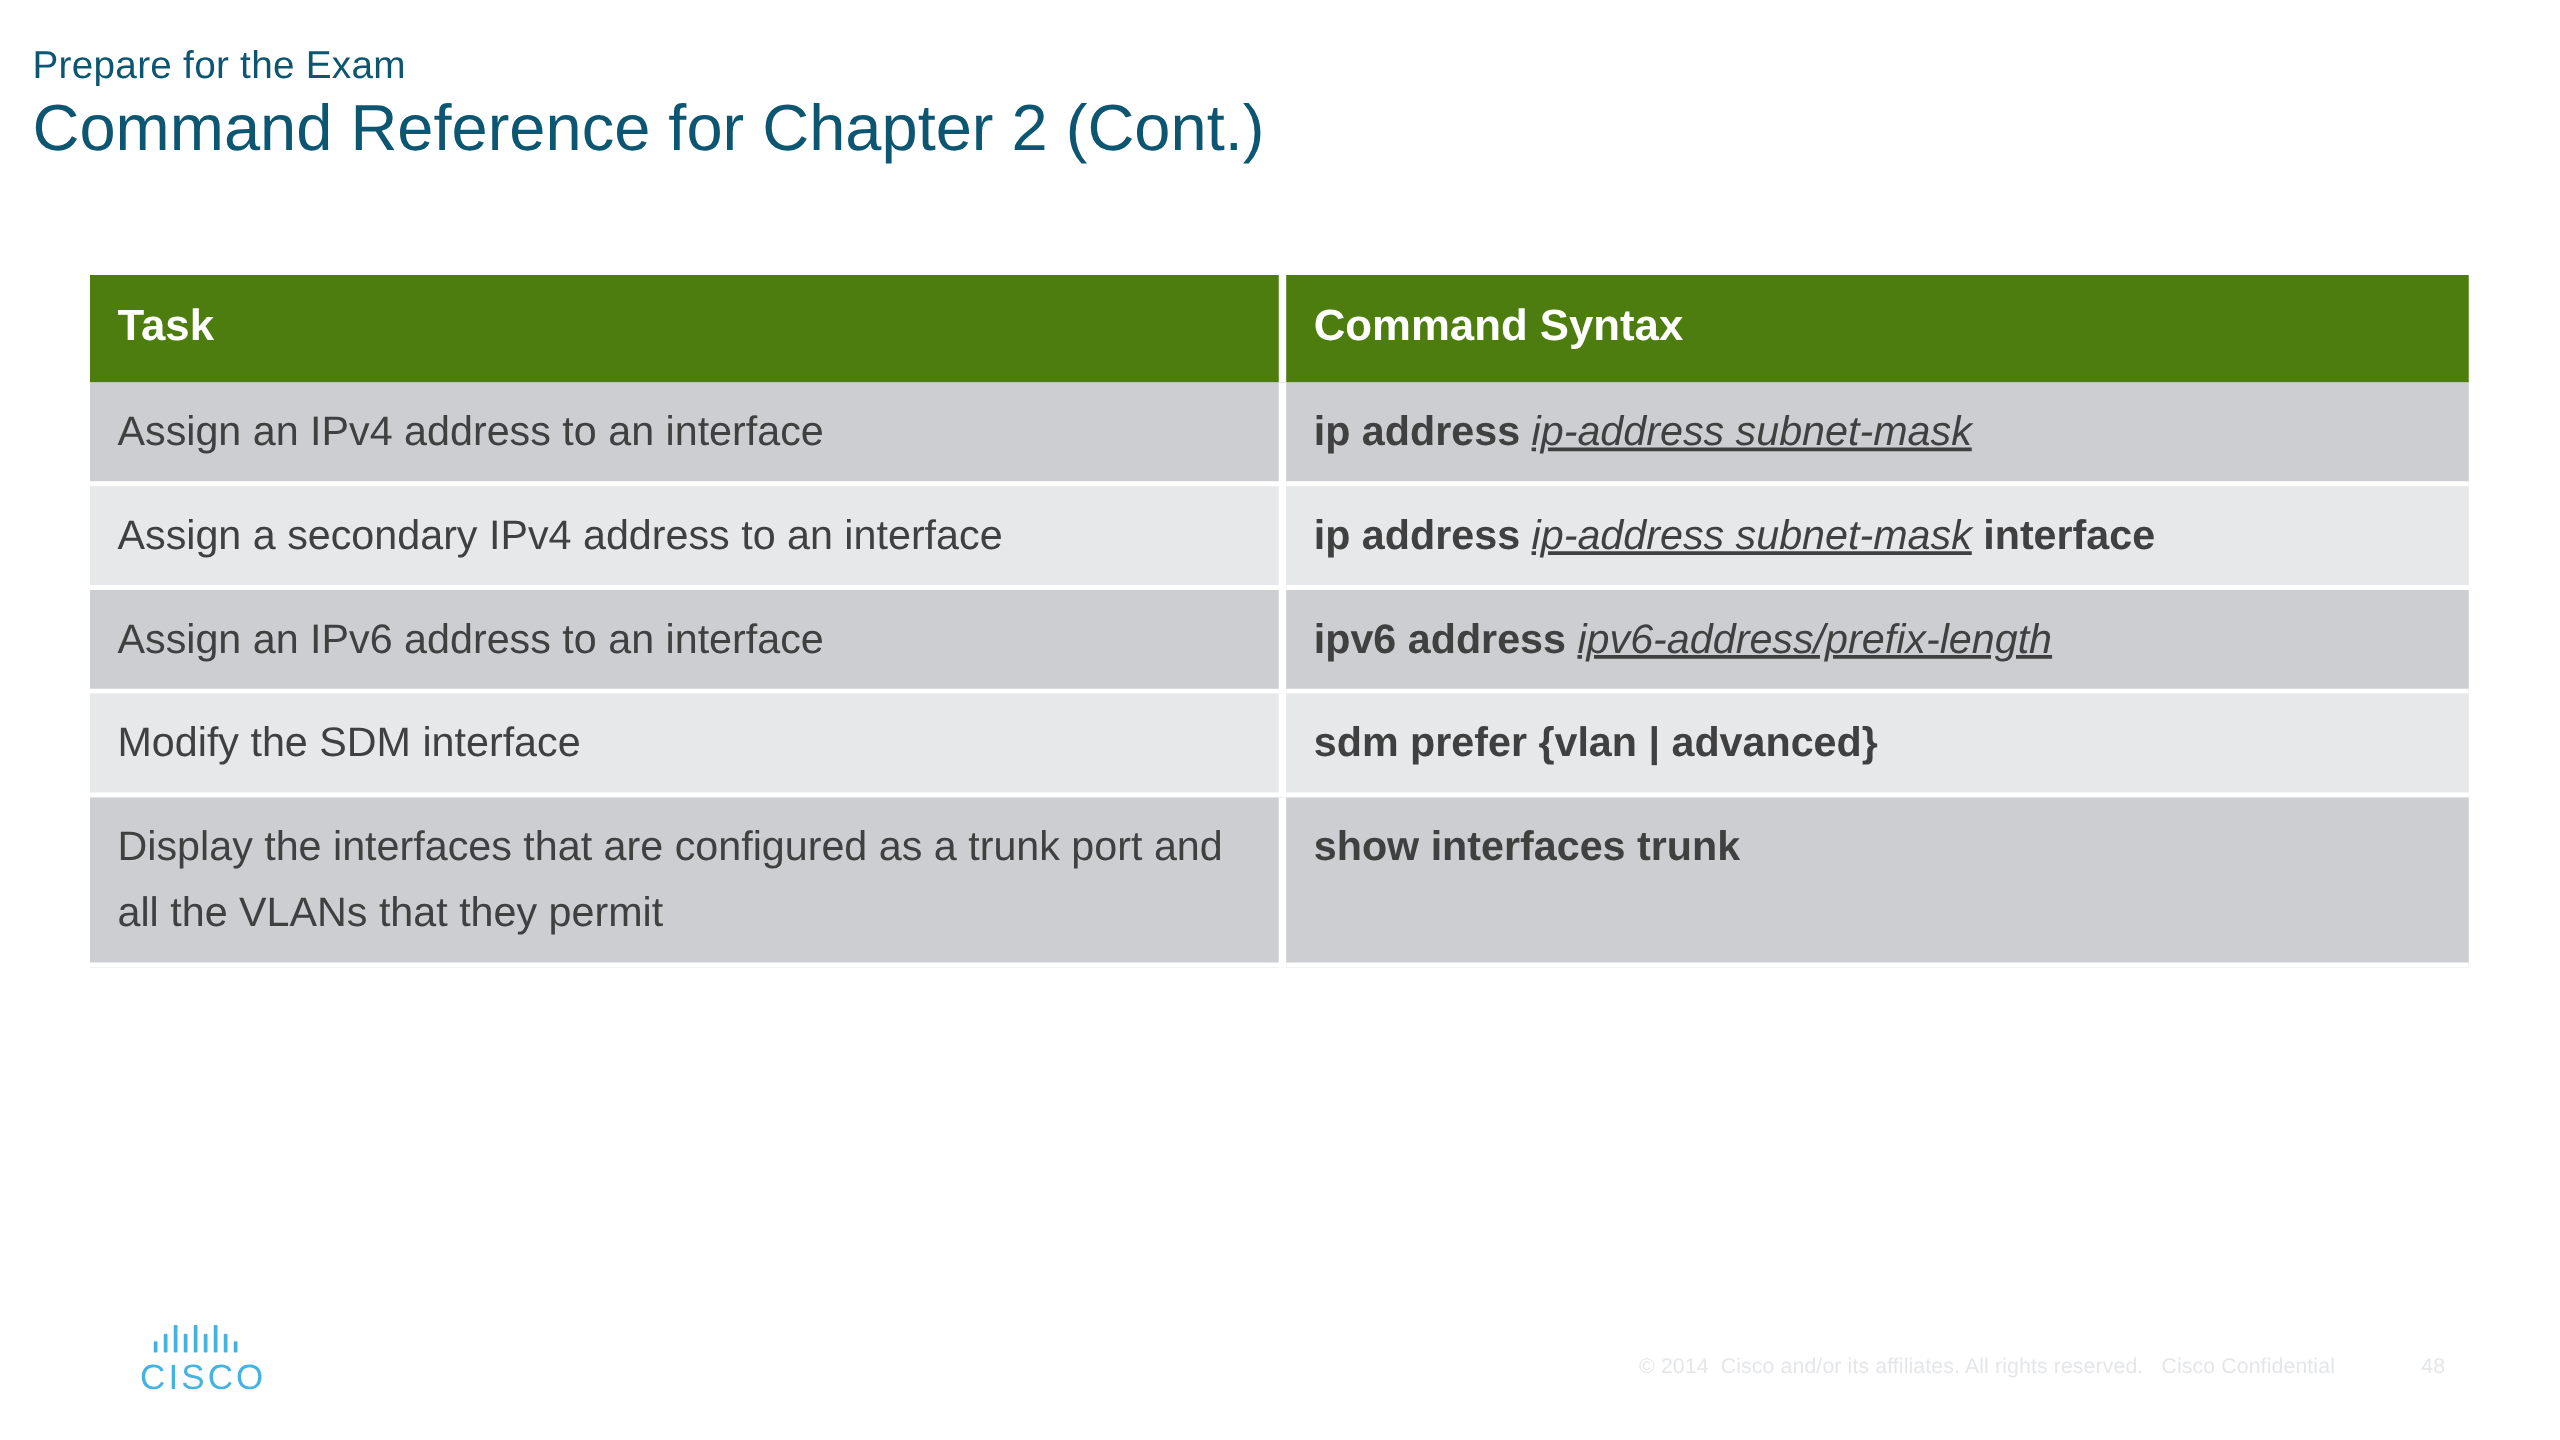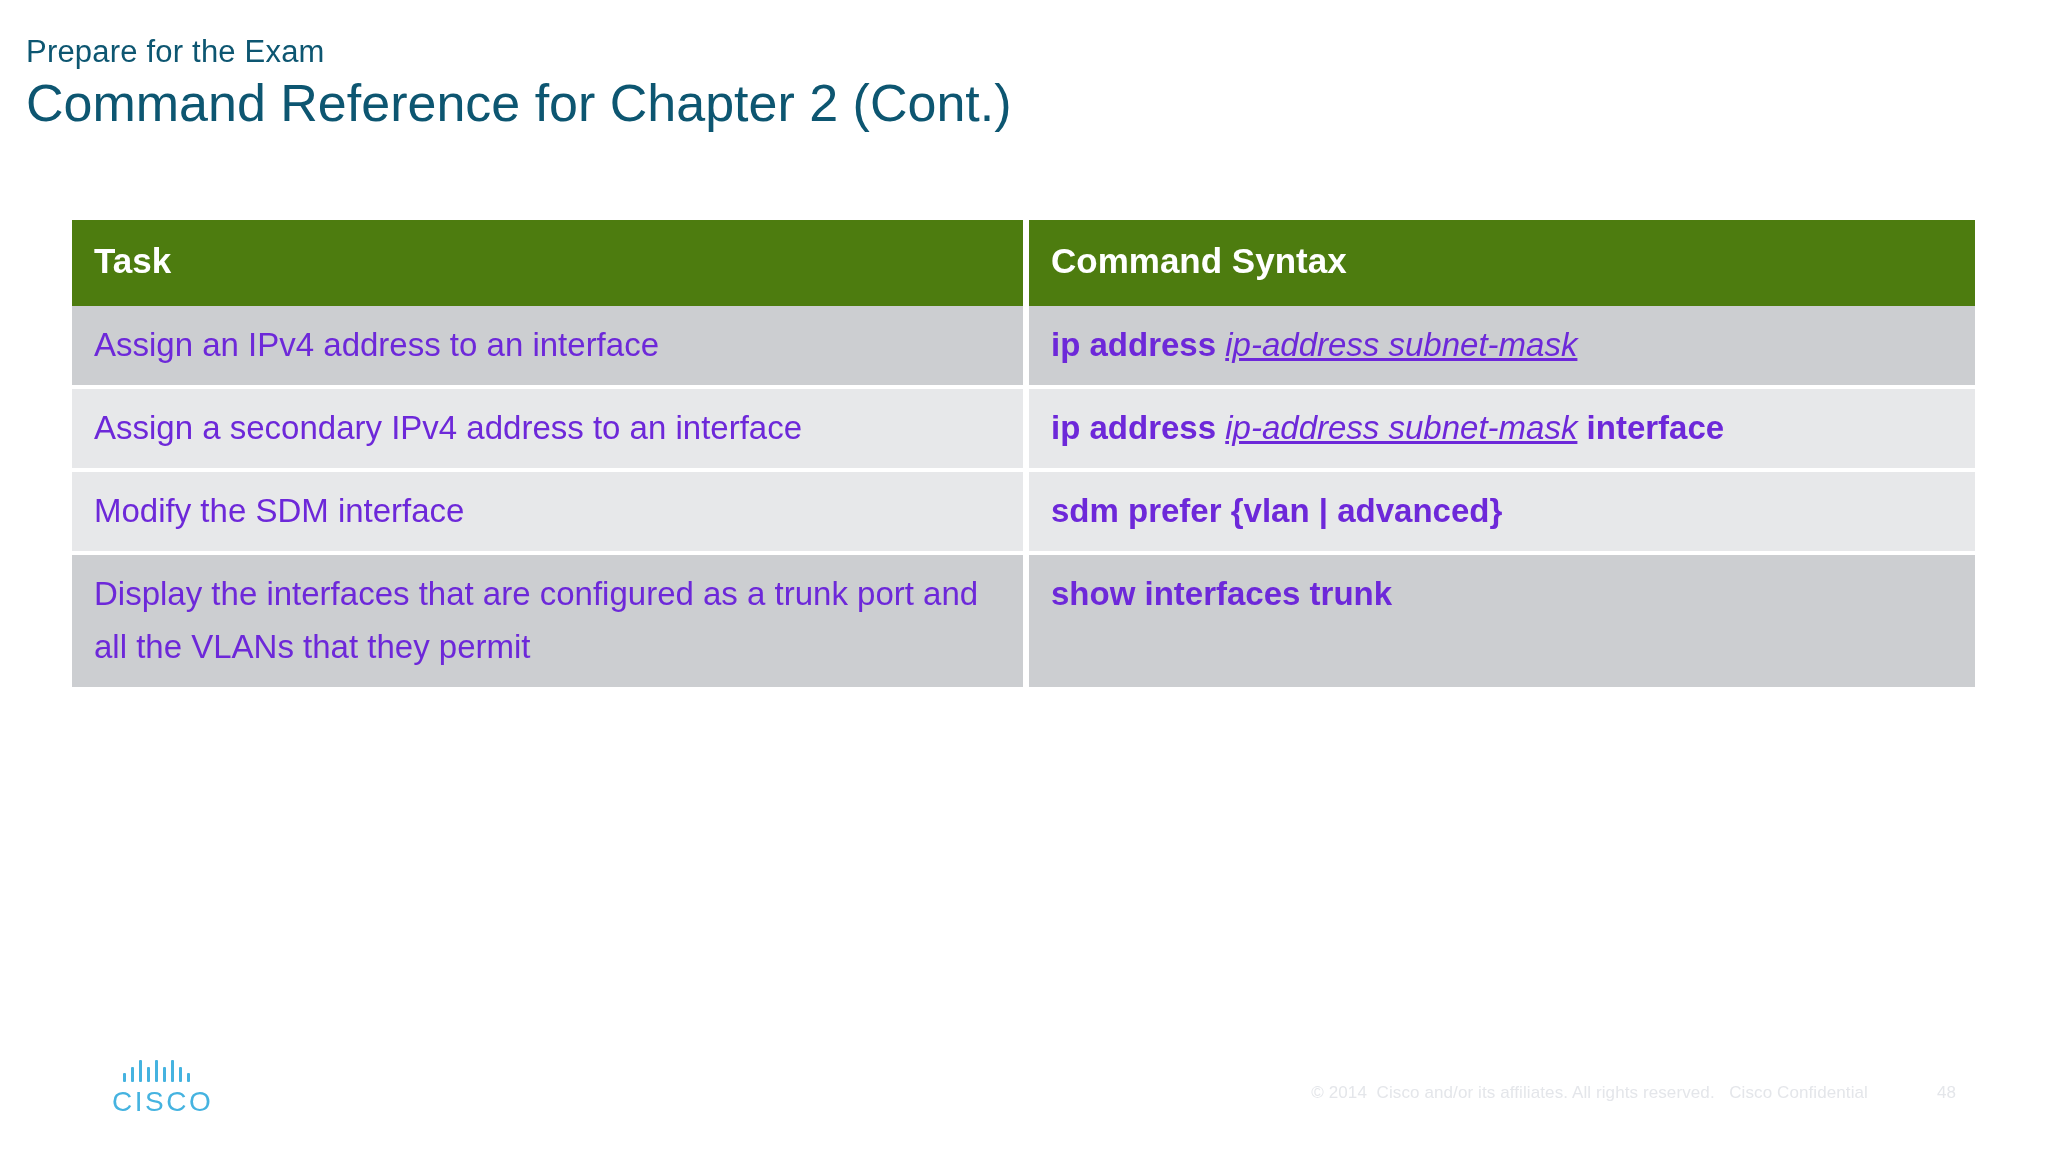--- a/index.html
+++ b/index.html
@@ -62,21 +62,21 @@
     padding: 16px 22px 20px 22px;
     height: 50px;
     vertical-align: middle;
     border-right: 6px solid #ffffff;
   }
   .cmd-table thead th:last-child { border-right: none; }
 
   .cmd-table tbody td {
     font-size: 33px;
     line-height: 53px;
-    color: #6d28d9;
+    color: #404040;
     padding: 12px 22px 14px 22px;
     vertical-align: top;
     border-right: 6px solid #ffffff;
     border-bottom: 4px solid #ffffff;
   }
   .cmd-table tbody td:last-child { border-right: none; }
 
   tr.row-odd  td { background: #ccced1; }
   tr.row-even td { background: #e7e8ea; }
 
@@ -161,20 +161,24 @@
   </thead>
   <tbody>
     <tr class="row-odd">
       <td class="task">Assign an IPv4 address to an interface</td>
       <td class="syntax"><span class="b">ip address</span> <span class="i">ip-address subnet-mask</span></td>
     </tr>
     <tr class="row-even">
       <td class="task">Assign a secondary IPv4 address to an interface</td>
       <td class="syntax"><span class="b">ip address</span> <span class="i">ip-address subnet-mask</span> <span class="b">interface</span></td>
     </tr>
+    <tr class="row-odd">
+      <td class="task">Assign an IPv6 address to an interface</td>
+      <td class="syntax"><span class="b">ipv6 address</span> <span class="i">ipv6-address/prefix-length</span></td>
+    </tr>
     <tr class="row-even">
       <td class="task">Modify the SDM interface</td>
       <td class="syntax"><span class="b">sdm prefer {vlan | advanced}</span></td>
     </tr>
     <tr class="row-odd">
       <td class="task">Display the interfaces that are configured as a trunk port and all the VLANs that they permit</td>
       <td class="syntax"><span class="b">show interfaces trunk</span></td>
     </tr>
   </tbody>
 </table>

